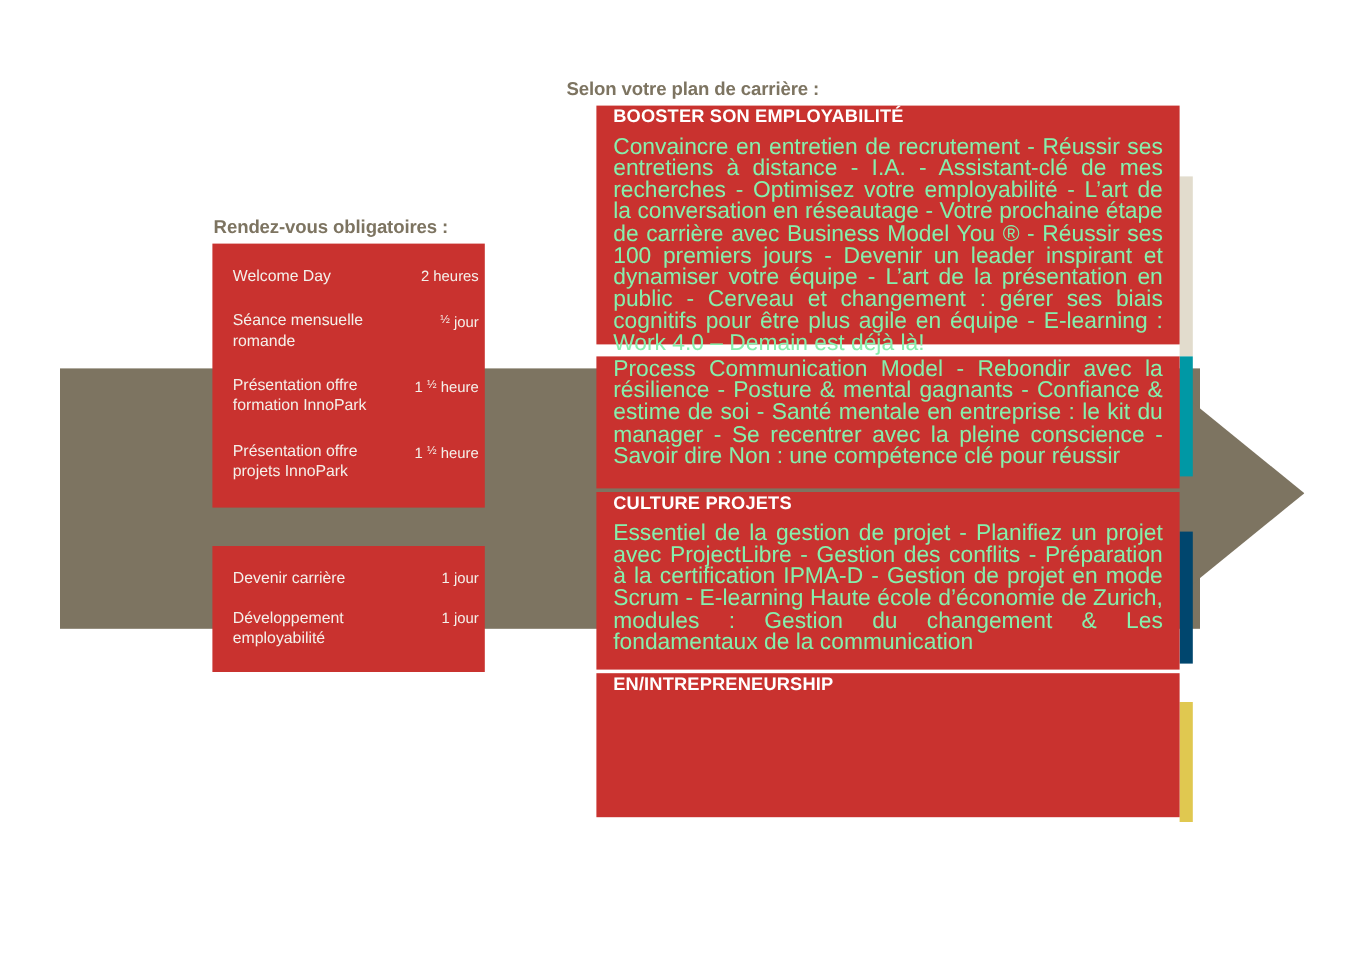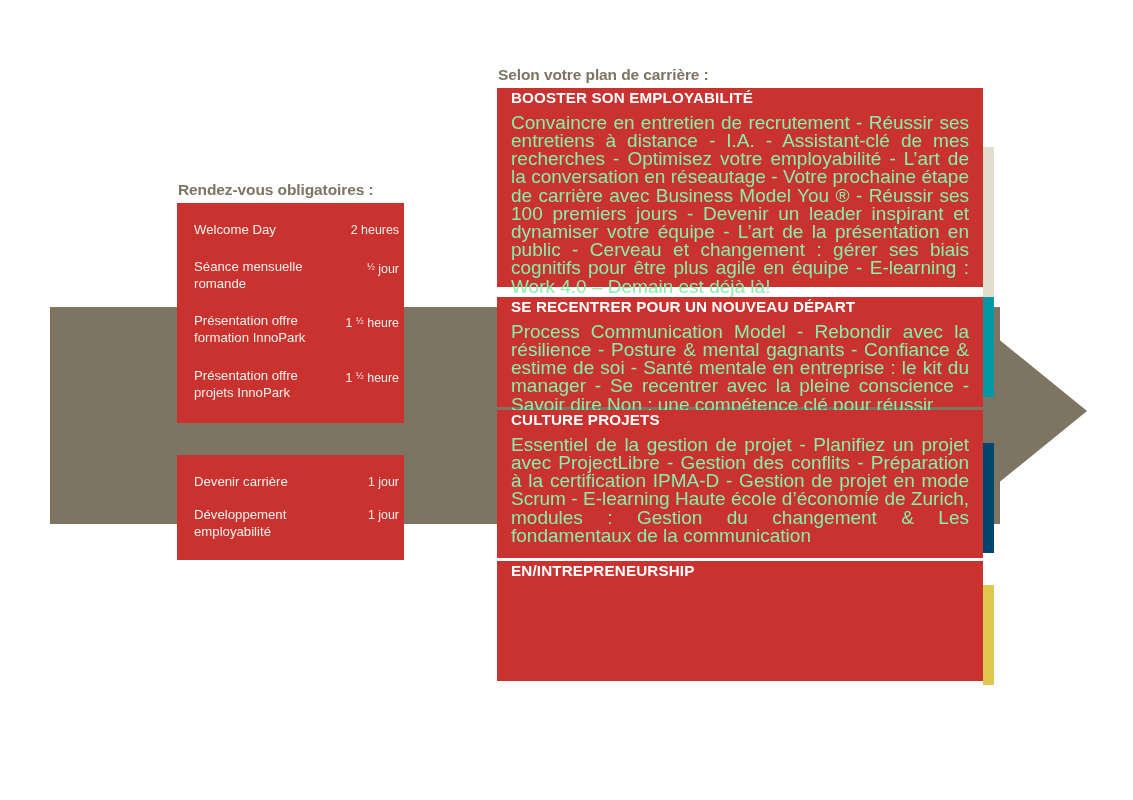--- a/index.html
+++ b/index.html
@@ -50,21 +50,21 @@
   
   .section-heading {
     position: absolute;
     color: #7d7461;
     font-weight: bold;
     font-size: 15.5px;
     letter-spacing: -0.1px;
     white-space: nowrap;
   }
   #heading-left  { left: 178px; top: 181px; }
-  #heading-right { left: 498px; top: 66px; }
+  #heading-right { left: 472px; top: 66px; }
 
   
   .left-panel {
     position: absolute;
     background: #c9322f;
     left: 177px;
     width: 227px;
   }
   #left-panel-1 { top: 203px; height: 220px; }
   #left-panel-2 { top: 455px; height: 105px; }
@@ -173,21 +173,20 @@
   </div>
 
   <div class="section-heading" id="heading-right">Selon votre plan de carrière :</div>
 
   <div class="card" style="top:88px; height:199px;">
     <div class="card-title">BOOSTER SON EMPLOYABILITÉ</div>
     <div class="card-body">Convaincre en entretien de recrutement - Réussir ses entretiens à distance - I.A. - Assistant-clé de mes recherches - Optimisez votre employabilité - L’art de la conversation en réseautage -  Votre prochaine étape de carrière avec Business Model You ®  - Réussir ses 100 premiers jours  - Devenir un leader inspirant et dynamiser votre équipe  -  L’art de la présentation en public  - Cerveau et changement : gérer ses biais cognitifs pour être plus agile en équipe  - E-learning : Work 4.0 – Demain est déjà là!</div>
   </div>
 
   <div class="card" style="top:297px; height:110px;">
-    <div class="card-title">SE RECENTRER POUR UN NOUVEAU DÉPART</div>
     <div class="card-body">Process Communication Model - Rebondir avec la résilience - Posture &amp; mental gagnants - Confiance &amp; estime de soi - Santé mentale en entreprise : le kit du manager - Se recentrer avec la pleine conscience - Savoir dire Non : une compétence clé pour réussir</div>
   </div>
 
   <div class="card" style="top:410px; height:148px;">
     <div class="card-title">CULTURE PROJETS</div>
     <div class="card-body">Essentiel de la gestion de projet - Planifiez un projet avec ProjectLibre - Gestion des conflits - Préparation à la certification IPMA-D - Gestion de projet en mode Scrum - E-learning Haute école d’économie de Zurich, modules : Gestion du changement &amp; Les fondamentaux de la communication</div>
   </div>
 
   <div class="card" style="top:561px; height:120px;">
     <div class="card-title">EN/INTREPRENEURSHIP</div>

